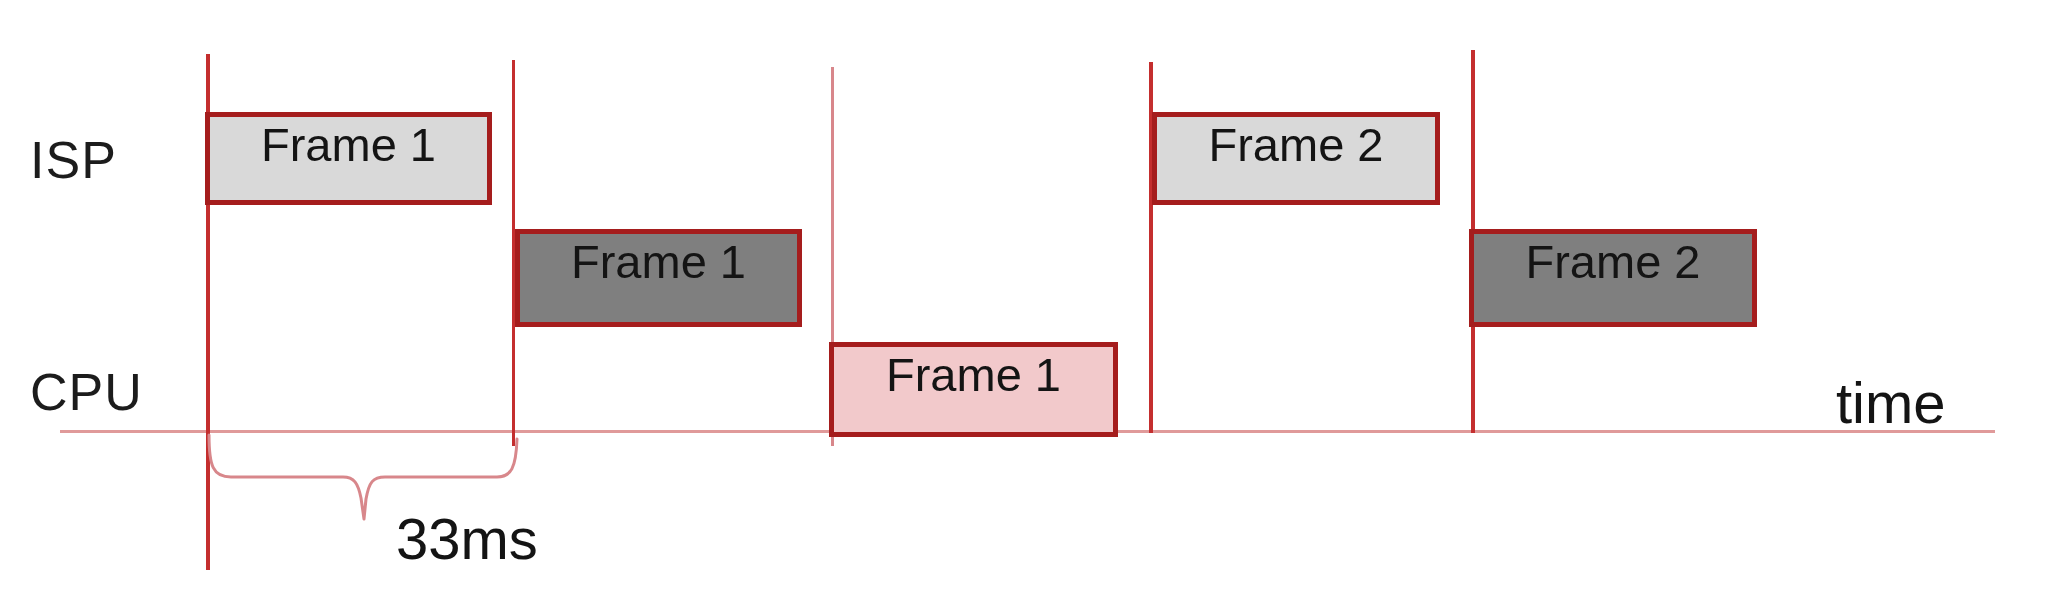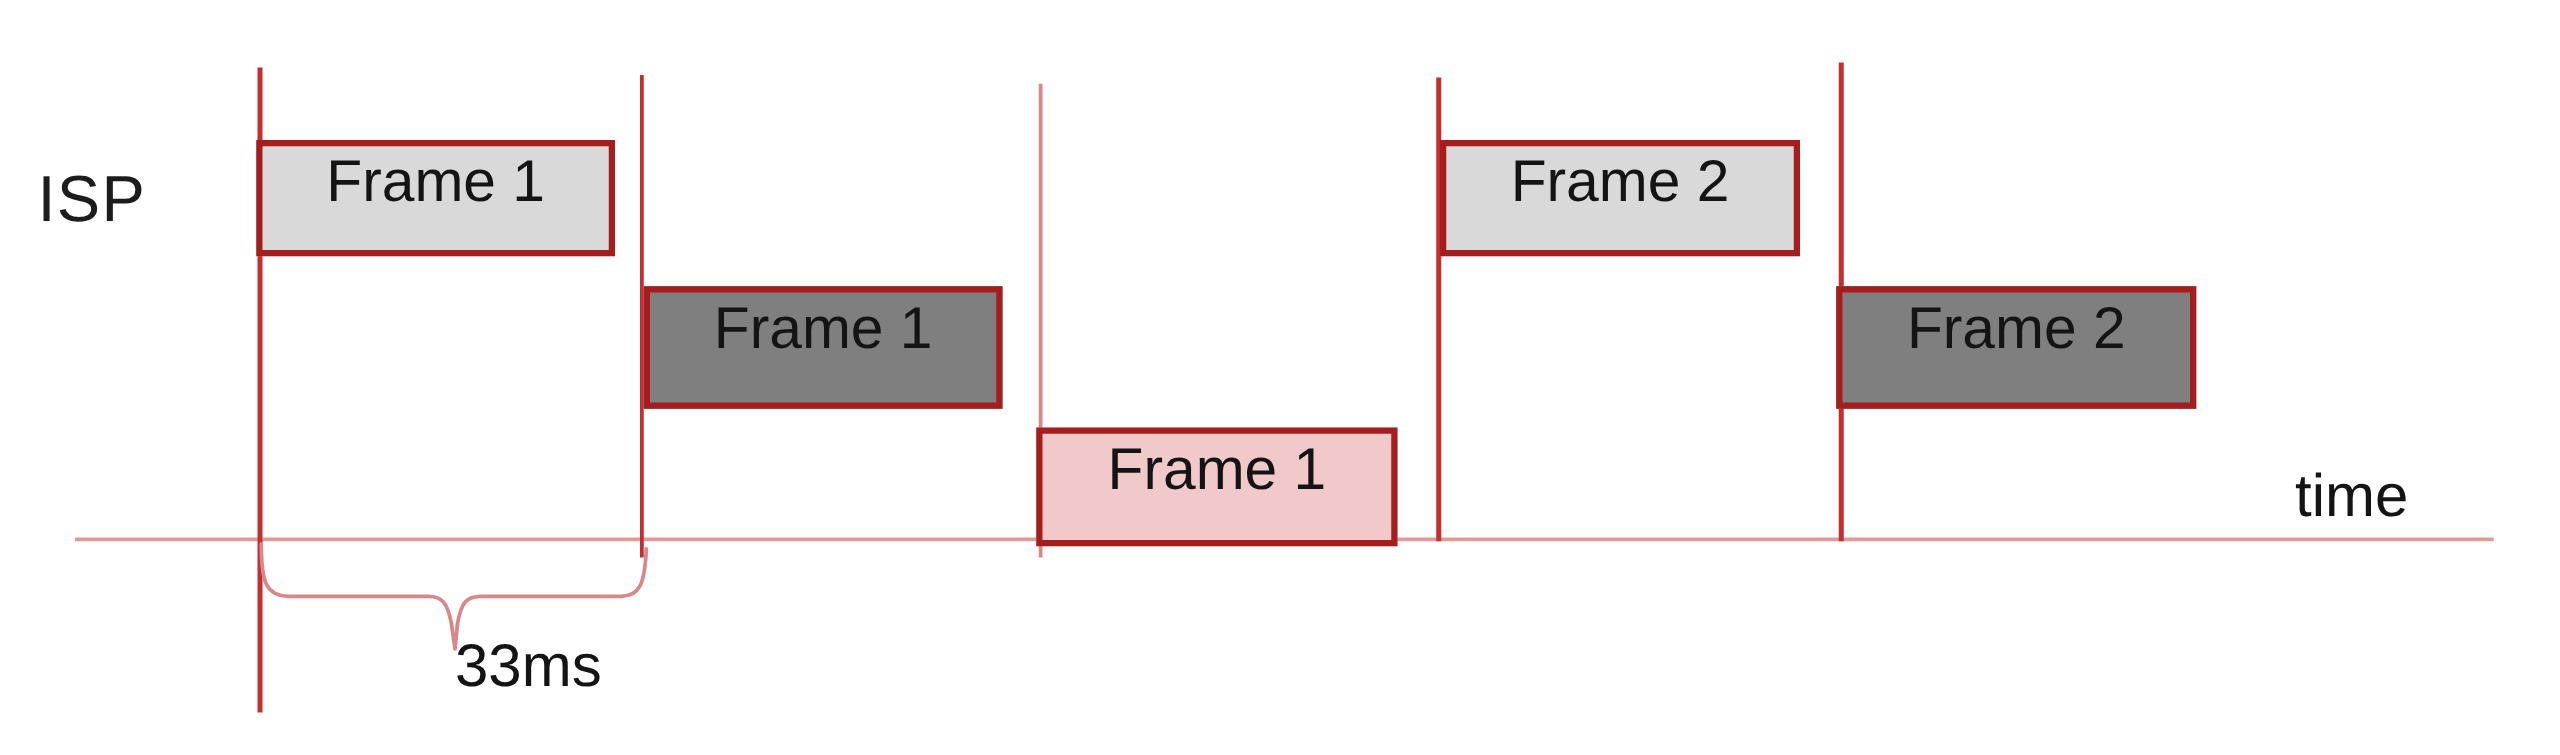--- a/index.html
+++ b/index.html
@@ -49,21 +49,21 @@
     justify-content: center;
     font-size: 47px;
     color: #141414;
     z-index: 2;
   }
   .frame-box.isp { background: var(--isp_fill, #d9d9d9); }
   .frame-box.dsp { background: var(--dsp_fill, #7f7f7f); }
   .frame-box.cpu { background: var(--cpu_fill, #f2c9cb); }
   .annotation {
     position: absolute;
-    font-size: 48px;
+    font-size: 58px;
     line-height: 1;
     color: #141414;
   }
   #brace-svg {
     position: absolute;
     left: 0; top: 0;
     width: 2048px;
     height: 604px;
     z-index: 1;
     pointer-events: none;
@@ -75,20 +75,21 @@
     stroke-linecap: round;
     stroke-linejoin: round;
   }
 </style>
 </head>
 <body>
 
 <div id="canvas">
 
   <div class="row-label" style="top:134px;">ISP</div>
+  <div class="row-label" style="top:366px;">CPU</div>
 
   <div class="vline" style="left:206px; top:54px;  height:516px;"></div>
   <div class="vline" style="left:512px; top:60px;  height:386px; width:3px;"></div>
   <div class="vline light" style="left:831px; top:67px; height:379px;"></div>
   <div class="vline" style="left:1149px; top:62px; height:371px;"></div>
   <div class="vline" style="left:1471px; top:50px; height:383px;"></div>
 
   <div class="axis"></div>
   <div class="annotation" style="left:1836px; top:374px;">time</div>
 
@@ -115,15 +116,15 @@
              C 209 466, 213 477, 231 477
              L 343 477
              C 354 477, 358 483, 361 498
              L 364 519
              L 366 499
              C 369 482, 373 477, 385 477
              L 497 477
              C 511 477, 516 468, 517 439"></path>
   </svg>
 
-  <div class="annotation" style="left:364px; top:510px;">33ms</div>
+  <div class="annotation" style="left:396px; top:510px;">33ms</div>
 
 </div>
 
 </body></html>

